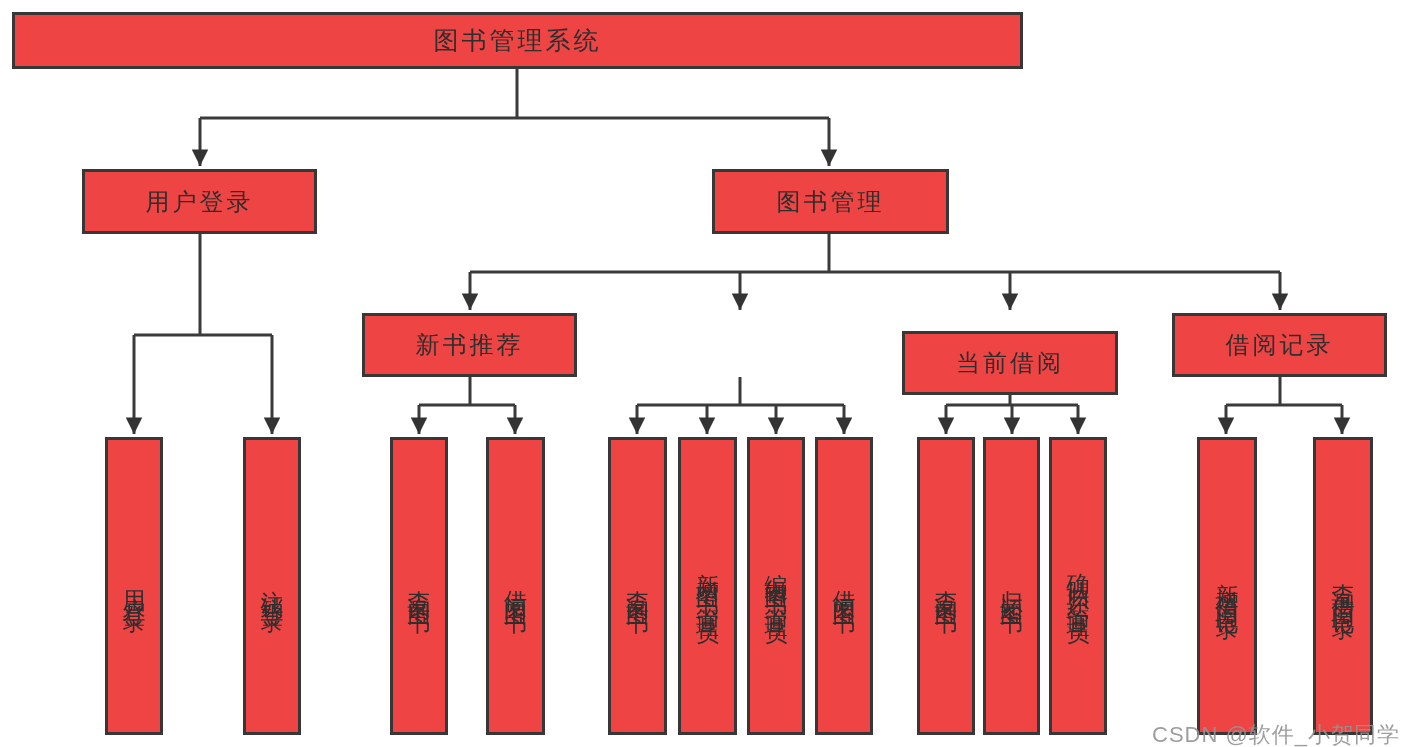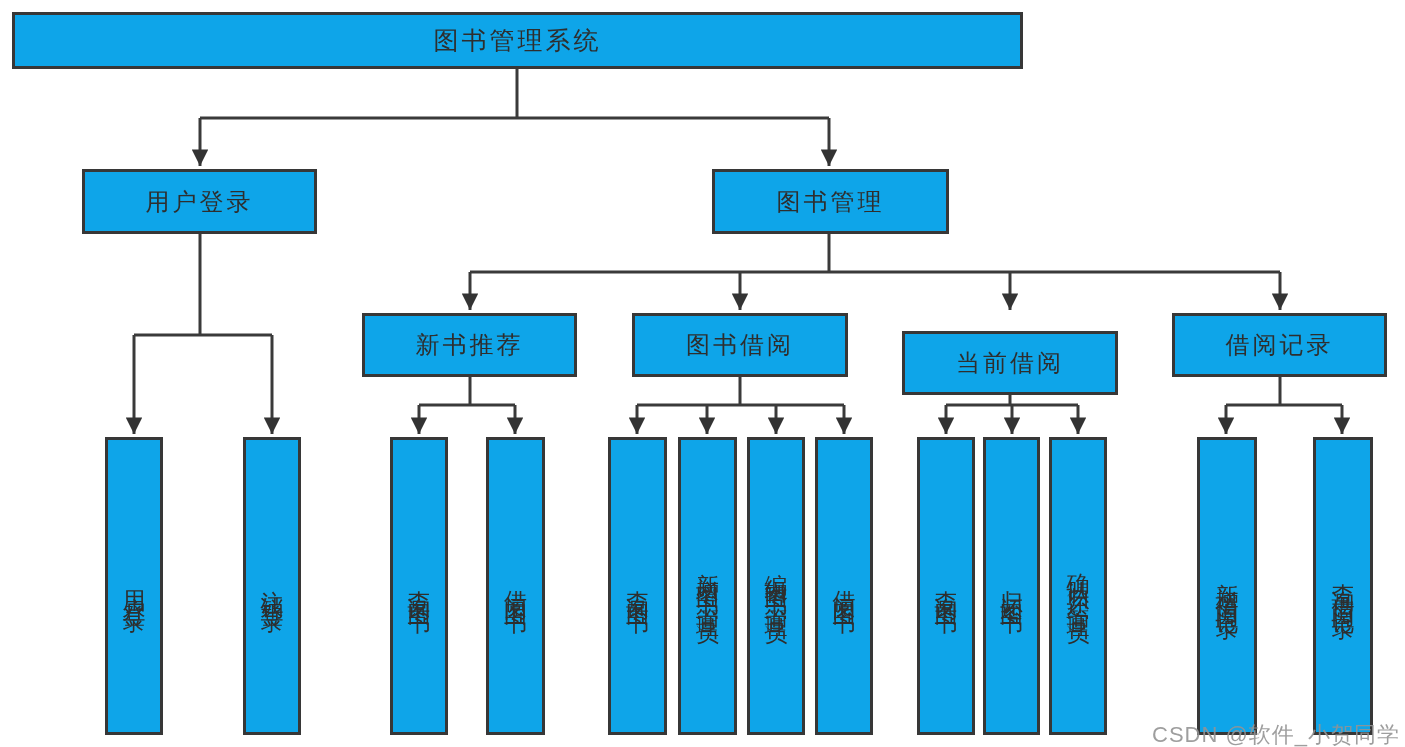--- a/index.html
+++ b/index.html
@@ -8,21 +8,21 @@
     width: 1405px;
     height: 747px;
     background: #ffffff;
     overflow: hidden;
     font-family: "Liberation Sans", "DejaVu Sans", sans-serif;
   }
   .wires { position: absolute; left: 0; top: 0; }
   .node {
     position: absolute;
     box-sizing: border-box;
-    background: #0ea5e9;
+    background: #ef4444;
     border: 3px solid #373737;
     color: #2e2e2e;
     display: flex;
     align-items: center;
     justify-content: center;
   }
   .hnode {
     font-size: 24px;
     letter-spacing: 3px;
     height: 65px;
@@ -111,23 +111,20 @@
   <div class="node hnode" style="left:82px;top:169px;width:235px">
     <span>用户登录</span>
   </div>
   <div class="node hnode" style="left:712px;top:169px;width:237px">
     <span>图书管理</span>
   </div>
 
   <div class="node hnode l3" style="left:362px;top:313px;width:215px">
     <span>新书推荐</span>
   </div>
-  <div class="node hnode l3" style="left:632px;top:313px;width:216px">
-    <span>图书借阅</span>
-  </div>
   <div class="node hnode l3" style="left:902px;top:331px;width:216px">
     <span>当前借阅</span>
   </div>
   <div class="node hnode l3" style="left:1172px;top:313px;width:215px">
     <span>借阅记录</span>
   </div>
 
   <div class="node vnode" style="left:105px;width:58px">
     <span class="vtext">用户登录</span>
   </div>

